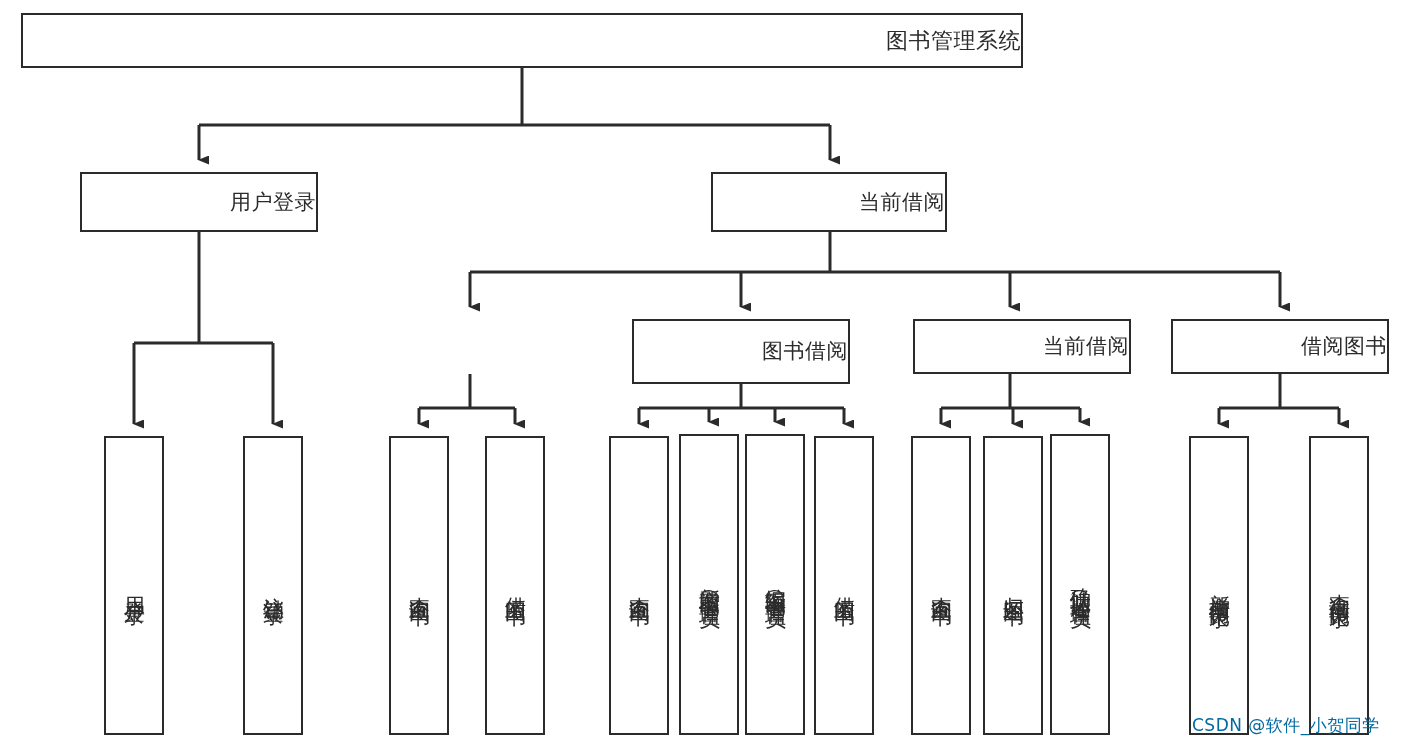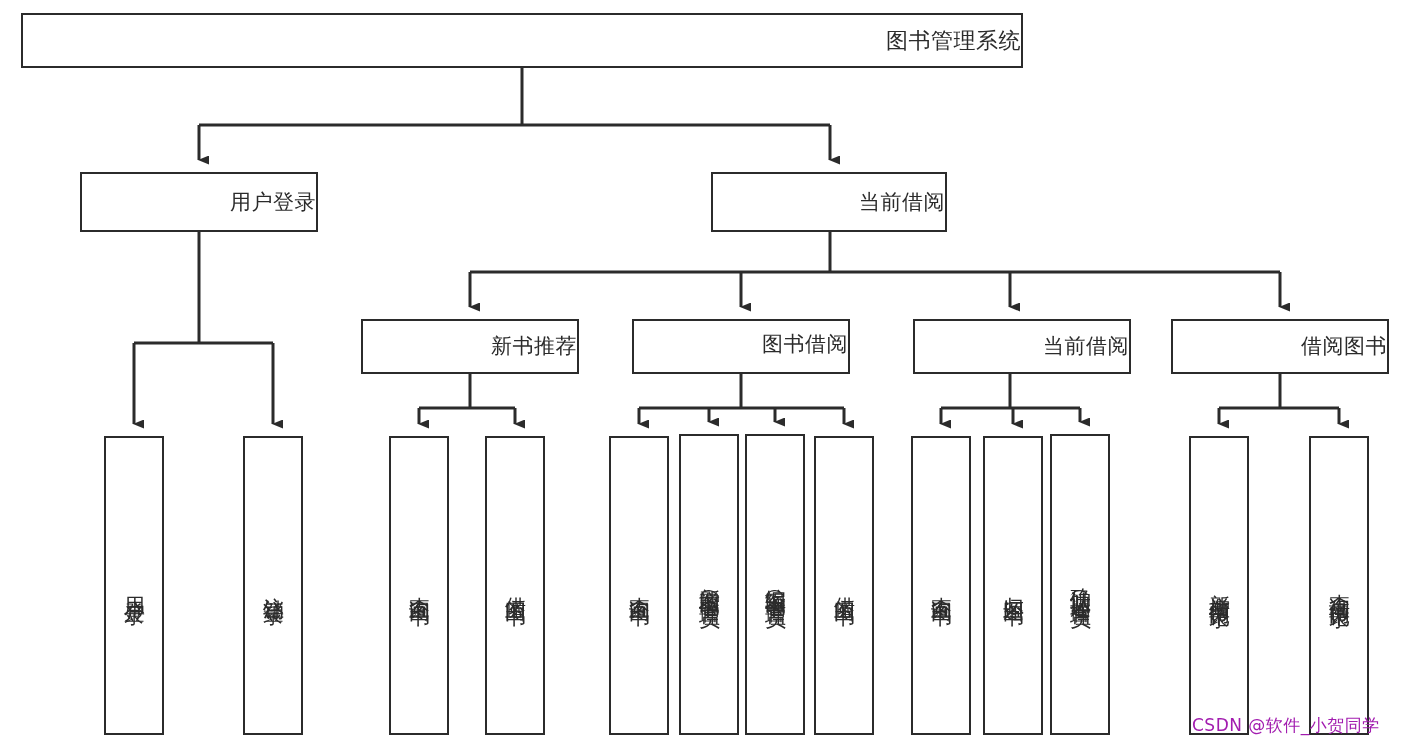--- a/index.html
+++ b/index.html
@@ -58,21 +58,21 @@
   .node.vert .label {
     writing-mode: vertical-rl;
     text-orientation: upright;
     font-size: 21px;
     line-height: 1.0;
     letter-spacing: 3px;
     white-space: nowrap;
   }
   .watermark {
     position: absolute;
-    color: #a21caf;
+    color: #0369a1;
     font-size: 17px;
     white-space: nowrap;
     letter-spacing: 0.5px;
   }
 </style>
 </head>
 <body>
 
 <div id="diagram-root">
 
@@ -135,24 +135,21 @@
     <span class="label">图书管理系统</span>
   </div>
 
   <div class="node horiz" style="left:80px; top:172px; width:238px; height:60px;">
     <span class="label">用户登录</span>
   </div>
   <div class="node horiz" style="left:711px; top:172px; width:236px; height:60px;">
     <span class="label">当前借阅</span>
   </div>
 
-  <div class="node horiz" style="left:361px; top:319px; width:218px; height:55px;">
-    <span class="label">新书推荐</span>
-  </div>
-  <div class="node horiz" style="left:632px; top:319px; width:218px; height:55px;font-family:Liberation Mono, monospace;">
+  <div class="node horiz" style="left:632px; top:319px; width:218px; height:65px;">
     <span class="label">图书借阅</span>
   </div>
   <div class="node horiz" style="left:901px; top:319px; width:218px; height:55px;margin-left:12px;">
     <span class="label">当前借阅</span>
   </div>
   <div class="node horiz" style="left:1171px; top:319px; width:218px; height:55px;">
     <span class="label">借阅图书</span>
   </div>
 
   <div class="node vert" style="left:104px; top:436px; width:60px; height:299px;">

